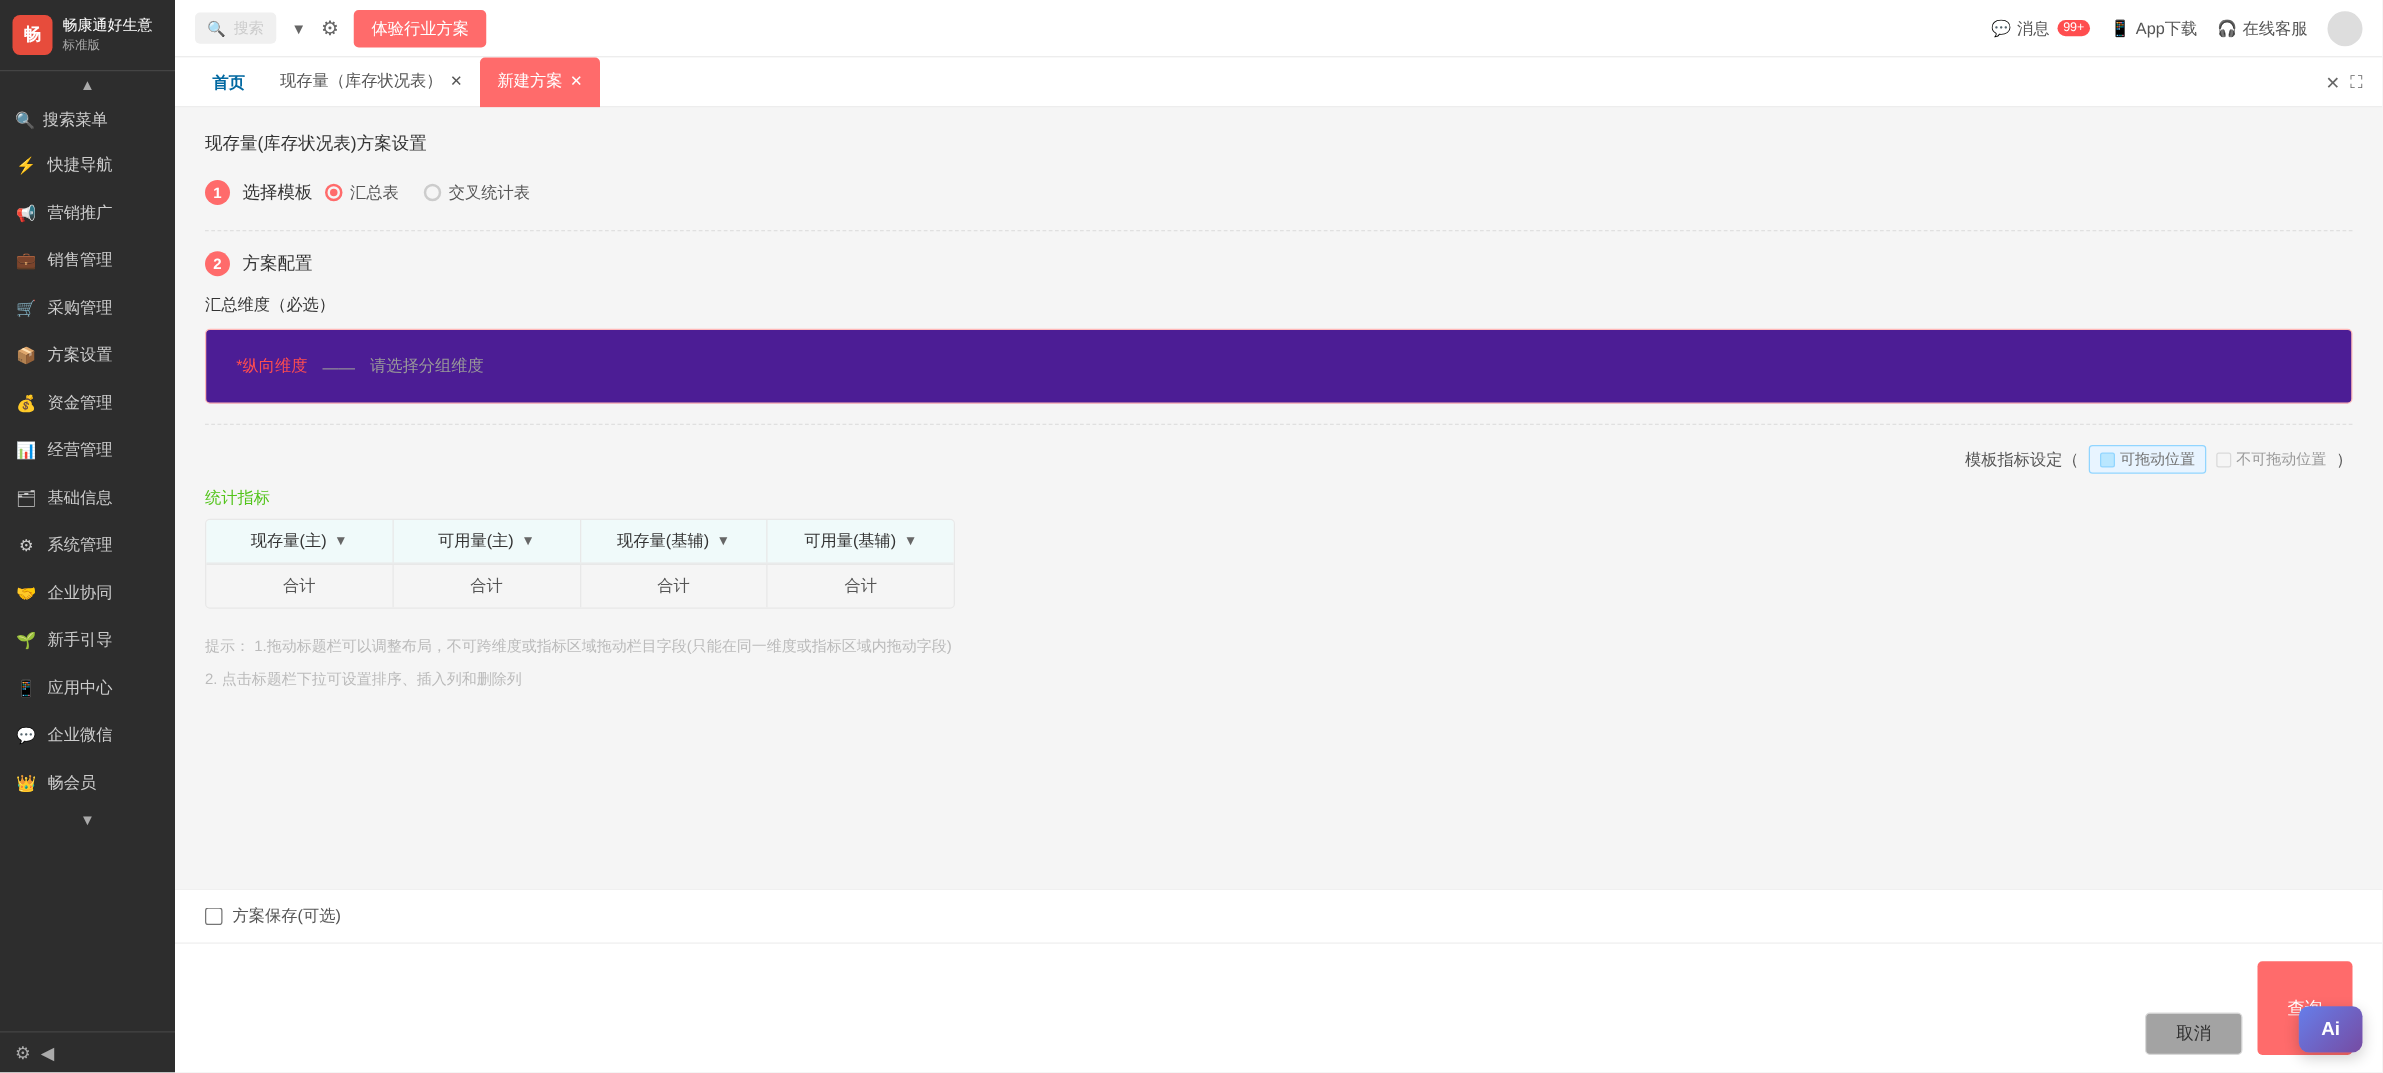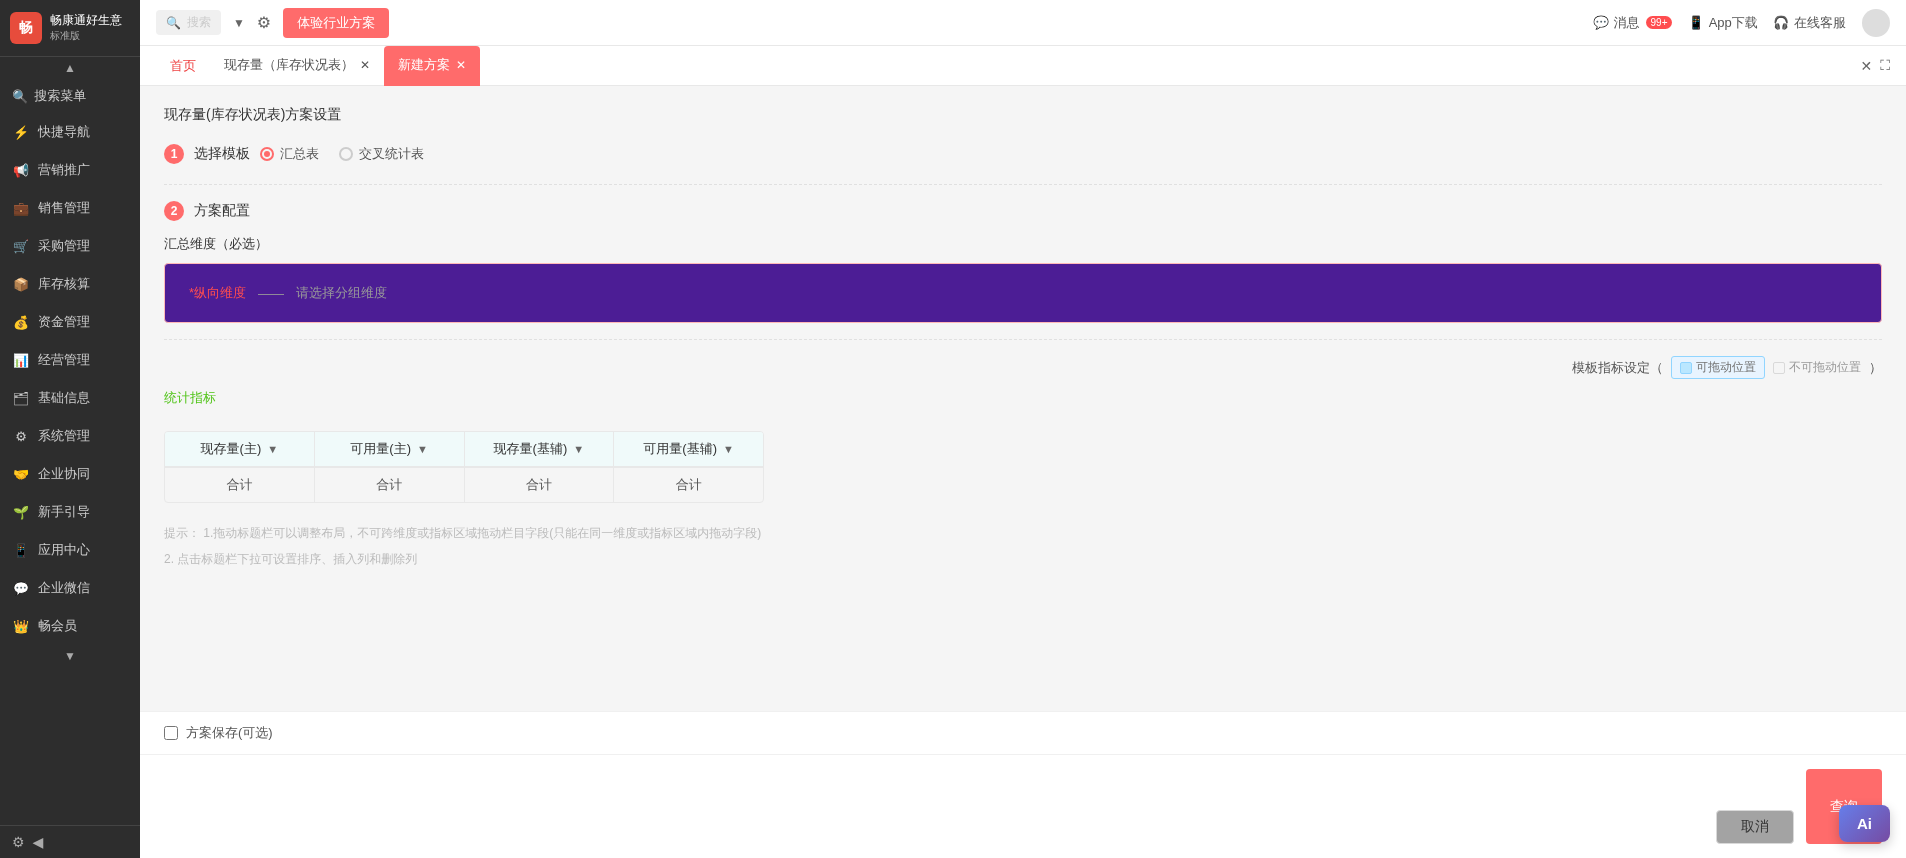--- a/index.html
+++ b/index.html
@@ -130,21 +130,21 @@
       display: flex; align-items: center; gap: 6px;
       padding: 0 14px; height: 40px; cursor: pointer;
       font-size: 13px; color: #555;
       border-bottom: 2px solid transparent;
     }
     .tab.active {
       background: #ff6b6b; color: white; border-radius: 4px 4px 0 0;
       border-bottom: 2px solid #ff6b6b;
     }
     .tab-home {
-      color: #ef4444; border-bottom: none;
+      color: #0369a1; border-bottom: none; font-weight: bold;
     }
     .tab-close {
       background: none; border: none; cursor: pointer;
       color: inherit; font-size: 12px; line-height: 1;
     }
 
     
     .panel {
       flex: 1;
       overflow-y: auto;
@@ -209,21 +209,21 @@
       background: #e8f4ff; border: 1px solid #91d5ff; border-radius: 3px;
       padding: 2px 8px; font-size: 12px; color: #737373;
     }
     .indicator-fixed {
       display: inline-flex; align-items: center; gap: 4px;
       font-size: 12px; color: #999;
     }
 
     
     .stat-section-title {
-      color: #52c41a; font-size: 13px; font-weight: 500; margin-bottom: 24px;
+      color: #52c41a; font-size: 13px; font-weight: 500; margin-bottom: 8px;
     }
 
     .stat-table {
       border: 1px solid #e8e8e8;
       border-radius: 4px;
       overflow: hidden;
       width: 600px;
     }
     .stat-table-header {
       display: flex;
@@ -333,21 +333,21 @@
   <div class="sidebar-item">
     <span class="sidebar-item-icon">💼</span>
     <span>销售管理</span>
   </div>
   <div class="sidebar-item">
     <span class="sidebar-item-icon">🛒</span>
     <span>采购管理</span>
   </div>
   <div class="sidebar-item">
     <span class="sidebar-item-icon">📦</span>
-    <span>库存核算</span>
+    <span>方案设置</span>
   </div>
   <div class="sidebar-item">
     <span class="sidebar-item-icon">💰</span>
     <span>资金管理</span>
   </div>
   <div class="sidebar-item">
     <span class="sidebar-item-icon">📊</span>
     <span>经营管理</span>
   </div>
   <div class="sidebar-item">

